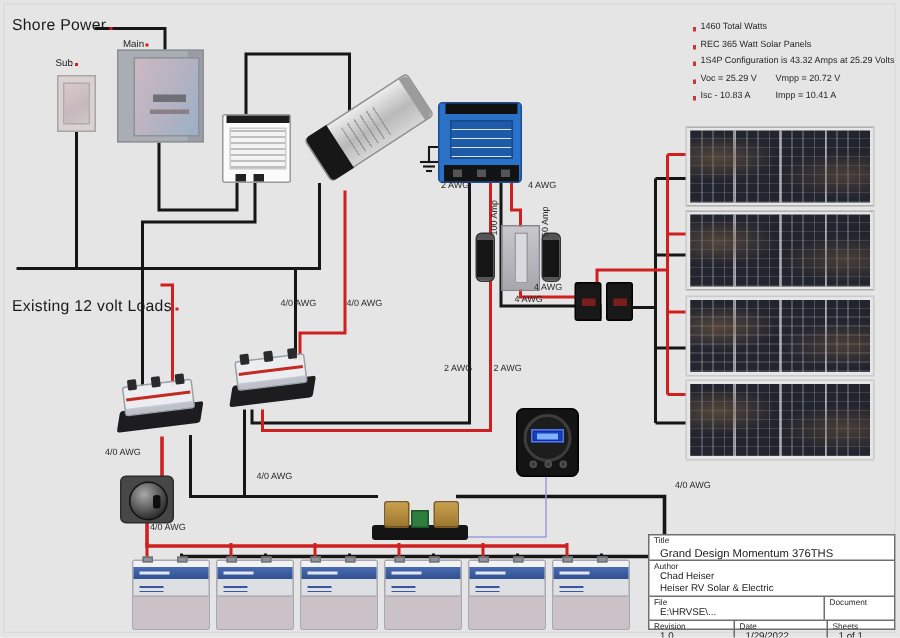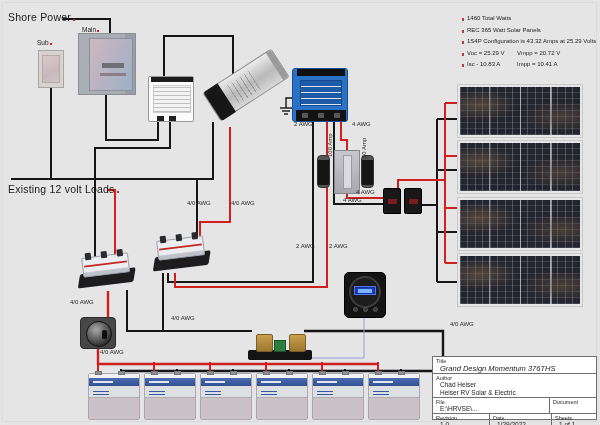--- a/index.html
+++ b/index.html
@@ -88,21 +88,21 @@
   .bat-band{position:absolute;left:0;top:4px;width:100%;height:8px;background:linear-gradient(#4a6cb4,#30508f);}
   .bat-band i{position:absolute;left:4px;top:3px;width:20px;height:2px;background:rgba(255,255,255,.85);}
   .bat-front{position:absolute;left:0;bottom:0;width:100%;height:22px;background:#cbc2c8;border-top:1px solid #b4aab1;}
   .bat-logo{position:absolute;left:4px;top:15px;width:16px;height:6px;background:repeating-linear-gradient(0deg,#3a56a0 0 1px,transparent 1px 3px);}
   .bat-post{position:absolute;top:-3px;width:7px;height:4px;background:#8f9296;border:1px solid #6f7276;}
   
   #title-block{left:432px;top:356px;width:165px;height:64px;border:1px solid #6f6f6f;background:#fff;font-size:6px;color:#1c1c1c;}
   .tb-row{border-bottom:1px solid #6f6f6f;position:relative;}
   .tb-lab{display:block;padding:1px 0 0 3px;font-size:5.5px;color:#2a2a2a;}
   .tb-val{display:block;padding:0 0 1px 7px;font-size:6.5px;}
-  .tb-title-val{font-size:7.5px;padding:0 0 1px 7px;font-style:italic;}
+  .tb-title-val{font-size:7.5px;padding:0 0 1px 7px;}
   .tb-flex{display:flex;}
   .tb-cell{border-right:1px solid #6f6f6f;position:relative;}
   .tb-cell:last-child{border-right:none;}
 </style>
 </head>
 <body>
 
 <div id="stage">
   <div class="abs page-frame"></div>
 
@@ -151,21 +151,21 @@
       <polyline points="347,190 347,198 398,198 398,180 445,180" fill="none" stroke="#d01f1f" stroke-width="2"></polyline>
       <polyline points="445,103 445,263" fill="none" stroke="#d01f1f" stroke-width="2"></polyline>
       <polyline points="445,103 458,103" fill="none" stroke="#d01f1f" stroke-width="2"></polyline>
       <polyline points="445,156 458,156" fill="none" stroke="#d01f1f" stroke-width="2"></polyline>
       <polyline points="445,208 458,208" fill="none" stroke="#d01f1f" stroke-width="2"></polyline>
       <polyline points="445,263 458,263" fill="none" stroke="#d01f1f" stroke-width="2"></polyline>
       <polyline points="364,317 364,358 292,358" fill="none" stroke="#9a9ade" stroke-width="1"></polyline>
     </svg>
 
   <div class="abs anno" style="left:8px;top:11px;">Shore Power</div>
-  <div class="abs anno" style="left:8px;top:183px;">Existing 12 volt Loads</div>
+  <div class="abs anno" style="left:8px;top:198px;">Existing 12 volt Loads</div>
   <div class="abs complabel" style="left:37px;top:39px;">Sub</div>
   <div class="abs complabel" style="left:82px;top:26px;">Main</div>
 
   <div class="abs sub-panel">
       <div class="sp-in"></div>
     </div>
   <div class="abs main-panel">
     <div class="mp-door">
       <div class="mp-slot"></div>
       <div class="mp-slot2"></div>

